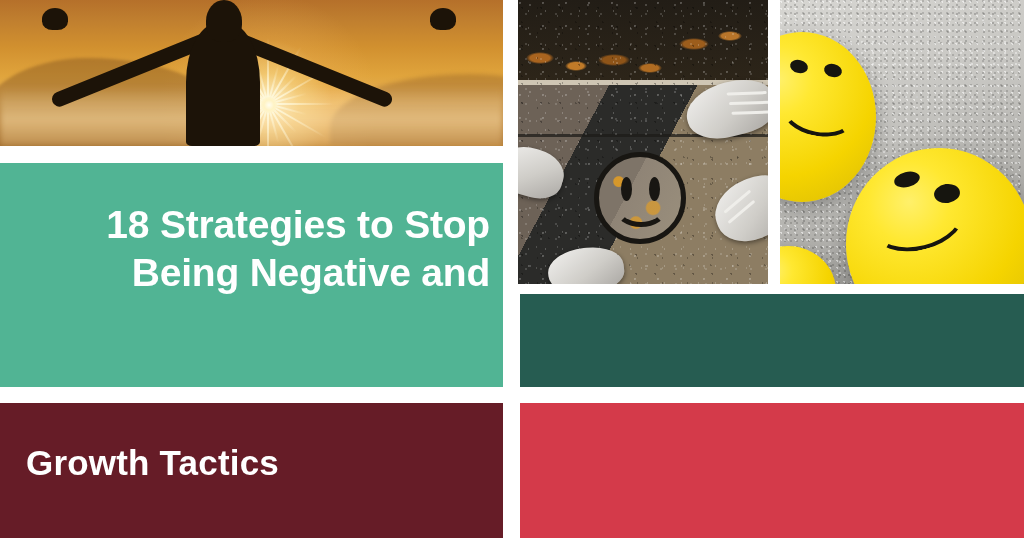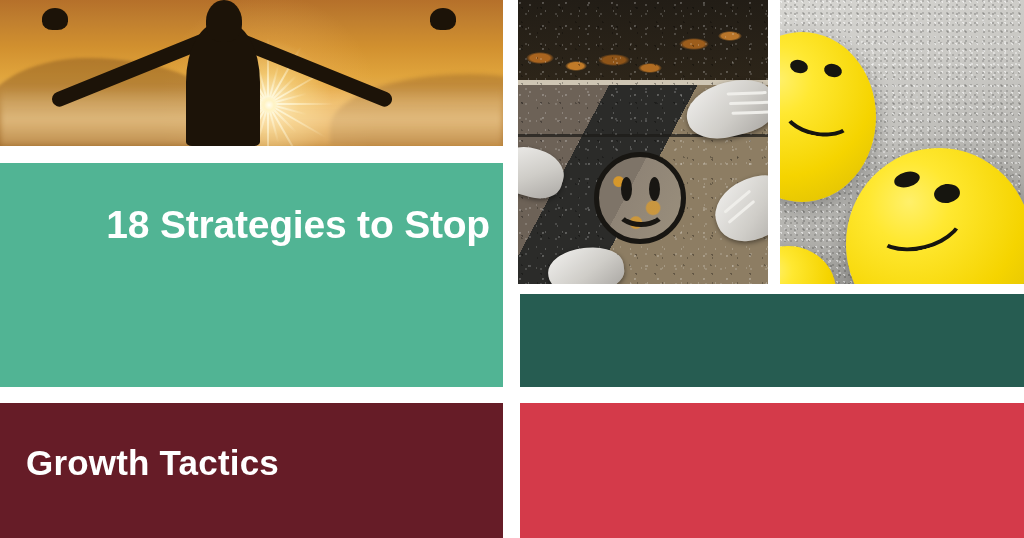--- a/index.html
+++ b/index.html
@@ -354,21 +354,21 @@
     <div class="balloon balloon-b">
       <div class="b-eye l"></div>
       <div class="b-eye r"></div>
       <div class="b-mouth"></div>
     </div>
   </div>
 
   <div class="block" id="title-block" style="background: rgb(81, 180, 148);">
     <div id="title-text" style="color: rgb(255, 255, 255);">
       <span>18 Strategies to Stop</span><br>
-      <br>
+      <span>Being Negative and</span><br>
     </div>
   </div>
 
   <div class="block" id="block-dark-green" style="background: rgb(38, 92, 81);"></div>
 
   <div class="block" id="brand-block" style="background: rgb(102, 28, 39);">
     <div id="brand-text" style="color: rgb(255, 255, 255);">Growth Tactics</div>
   </div>
 
   <div class="block" id="block-red" style="background: rgb(212, 58, 74);"></div>

